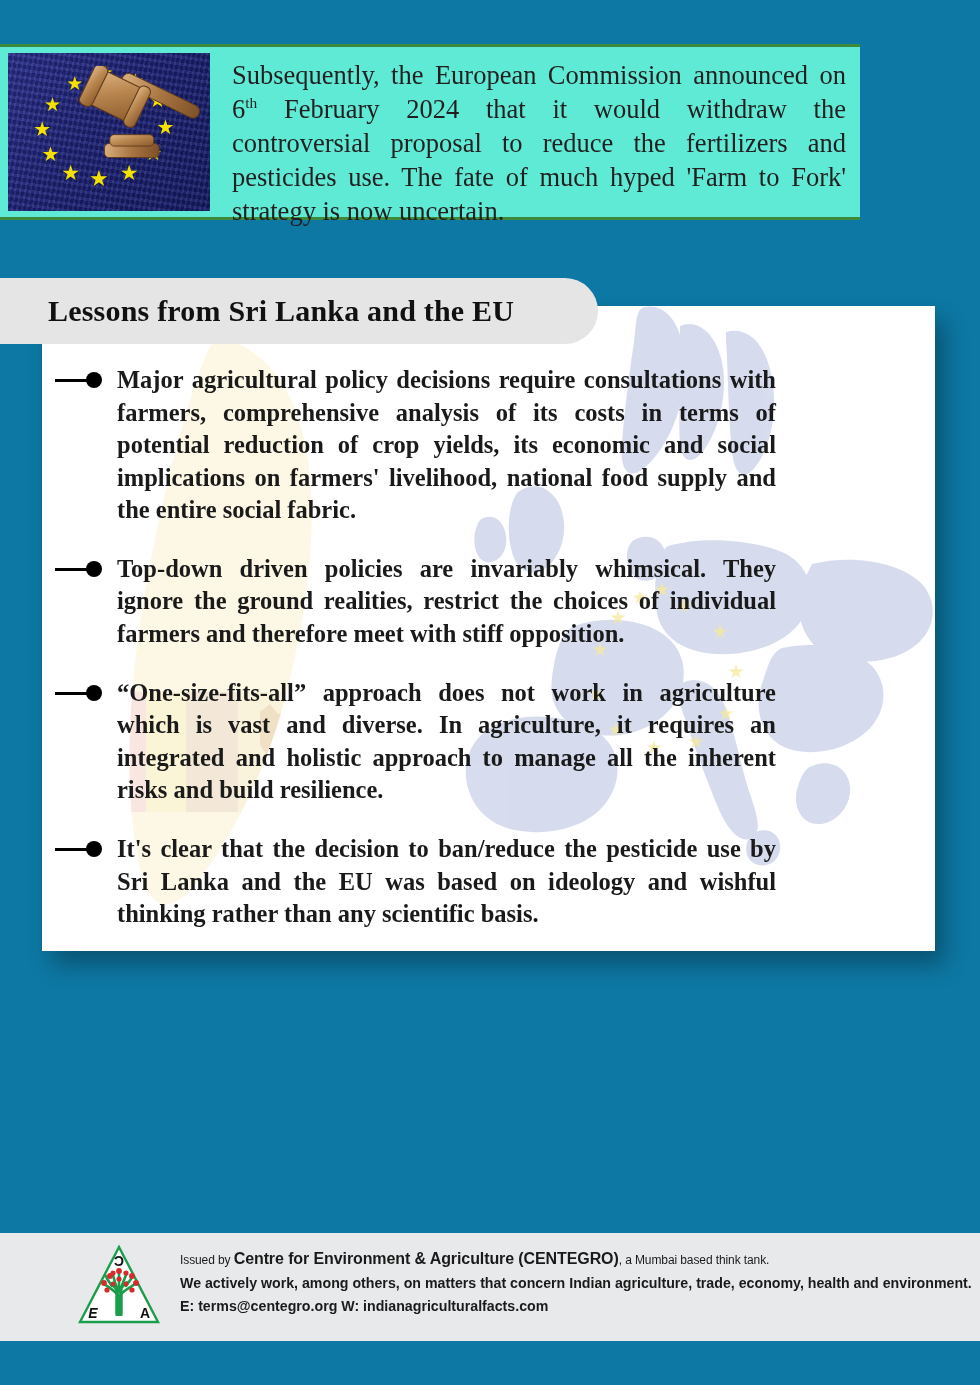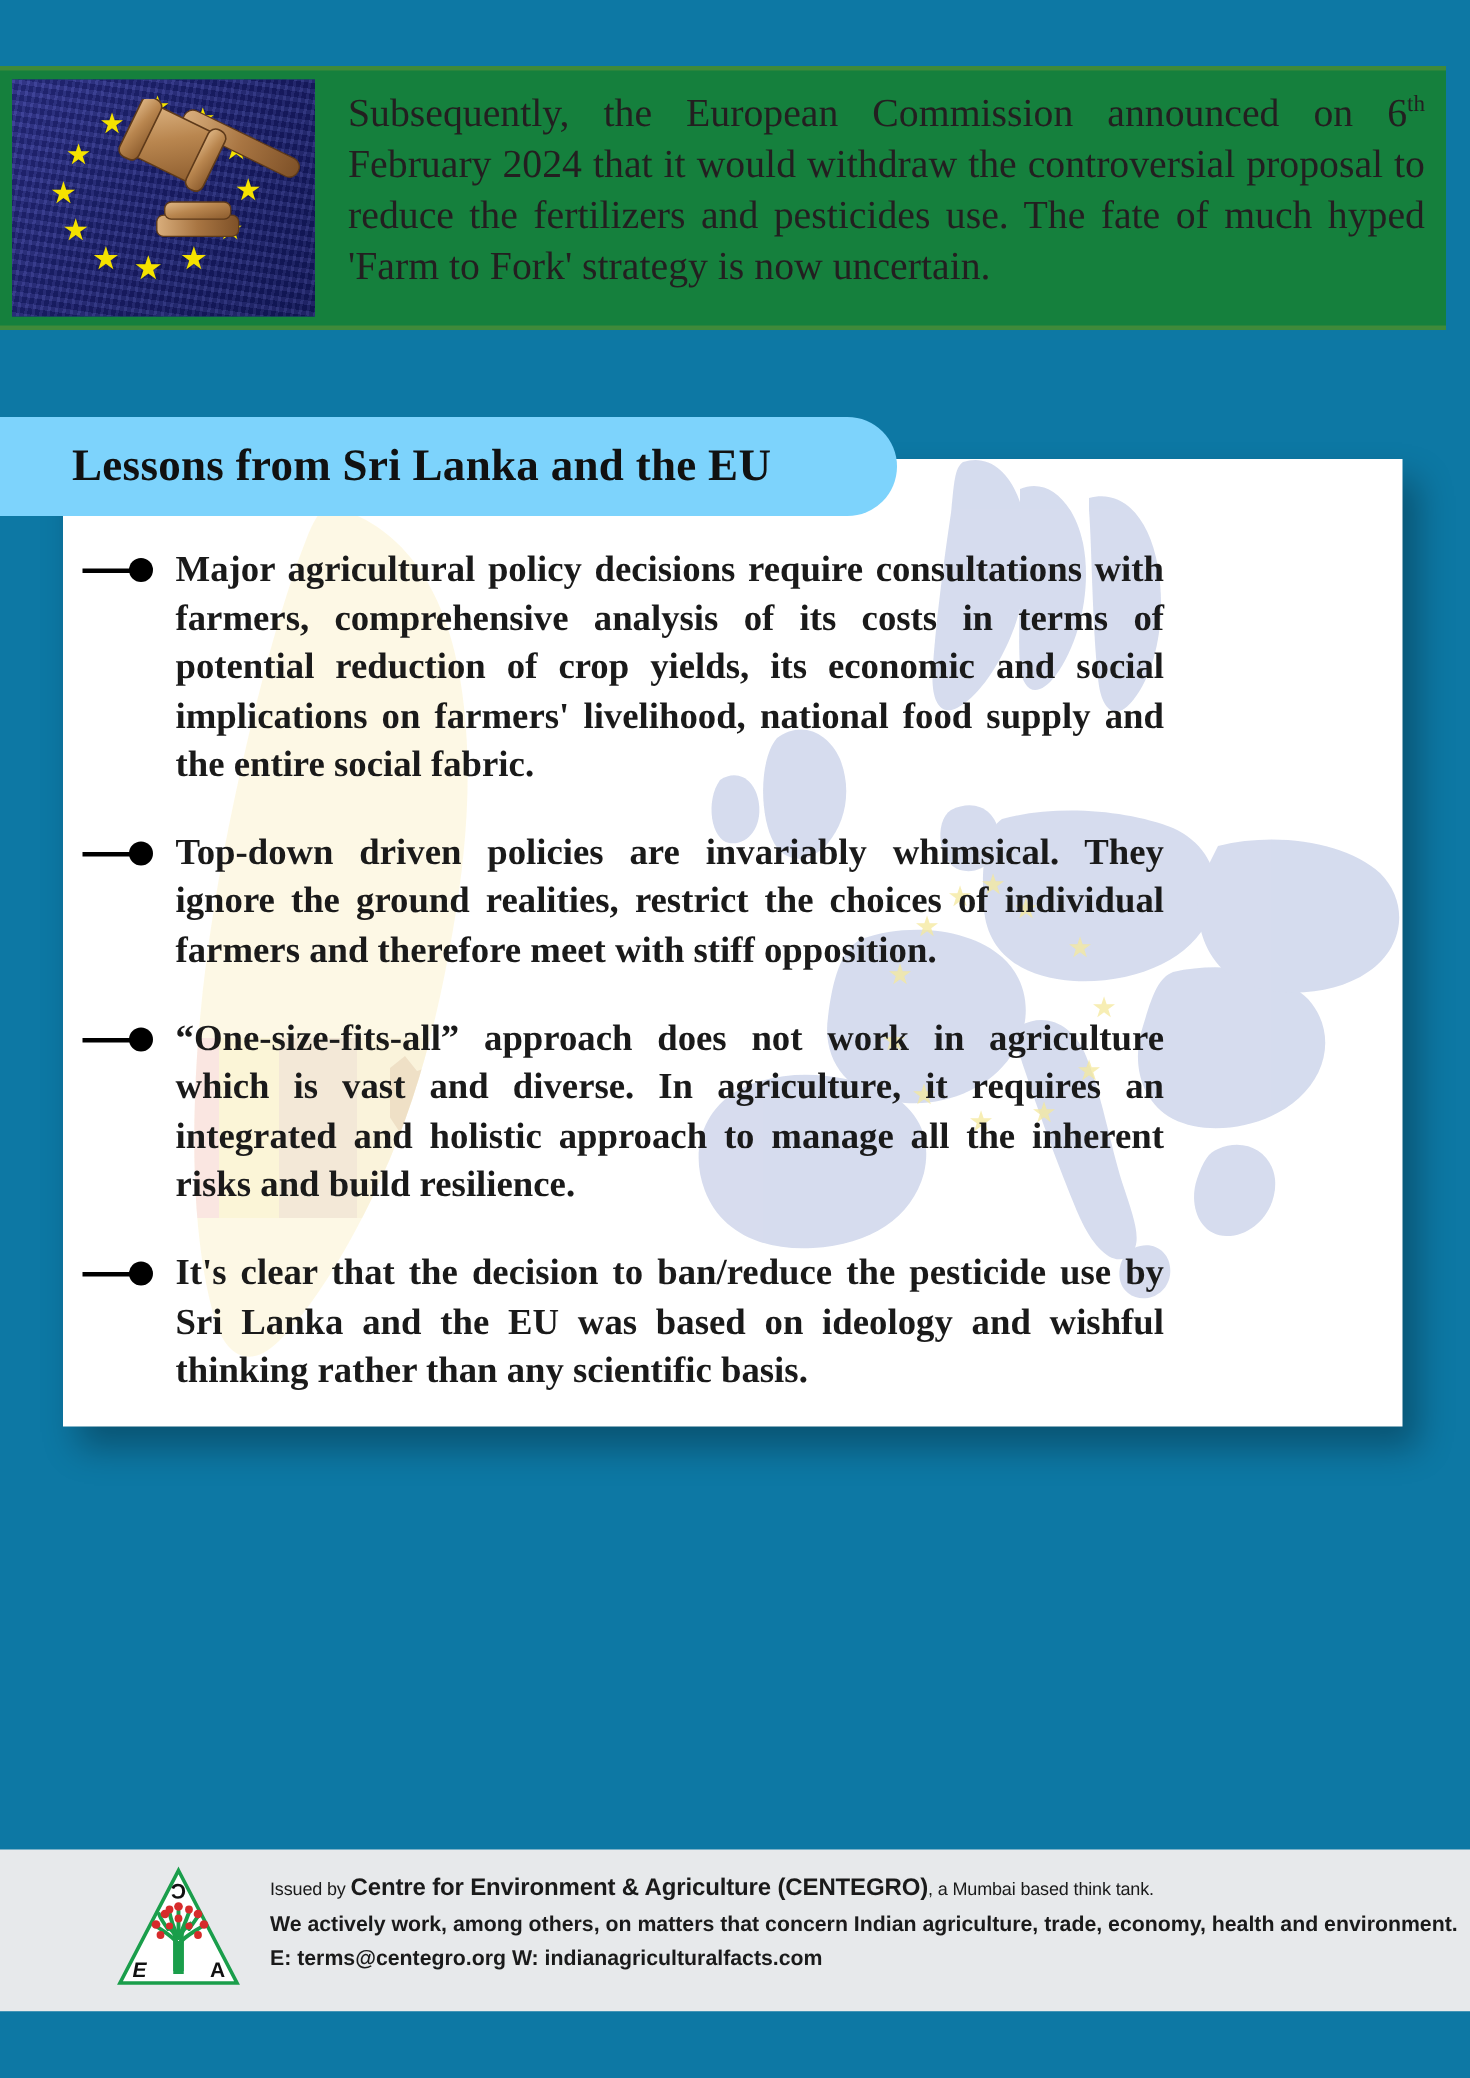--- a/index.html
+++ b/index.html
@@ -20,23 +20,23 @@
     position: absolute;
     inset: 0;
     background: #0d78a4;
   }
 
   
   .header-banner {
     position: absolute;
     left: 0;
     top: 44px;
-    width: 964px;
+    width: 860px;
     height: 176px;
-    background: #15803d;
+    background: #5eead4;
     border-top: 3px solid #3f8a3a;
     border-bottom: 3px solid #3f8a3a;
     box-sizing: border-box;
     display: flex;
     align-items: flex-start;
   }
   .header-img-wrap {
     width: 202px;
     height: 158px;
     margin: 6px 0 0 8px;
@@ -87,21 +87,21 @@
   }
   .header-text sup { font-size: 0.58em; vertical-align: super; }
 
   
   .title-pill {
     position: absolute;
     left: 0;
     top: 278px;
     width: 598px;
     height: 66px;
-    background: #7dd3fc;
+    background: #e5e5e5;
     border-radius: 0 34px 34px 0;
     display: flex;
     align-items: center;
     z-index: 5;
   }
   .title-pill-text {
     padding-left: 48px;
     font-family: "Liberation Serif", serif;
     font-weight: bold;
     font-size: 30px;

